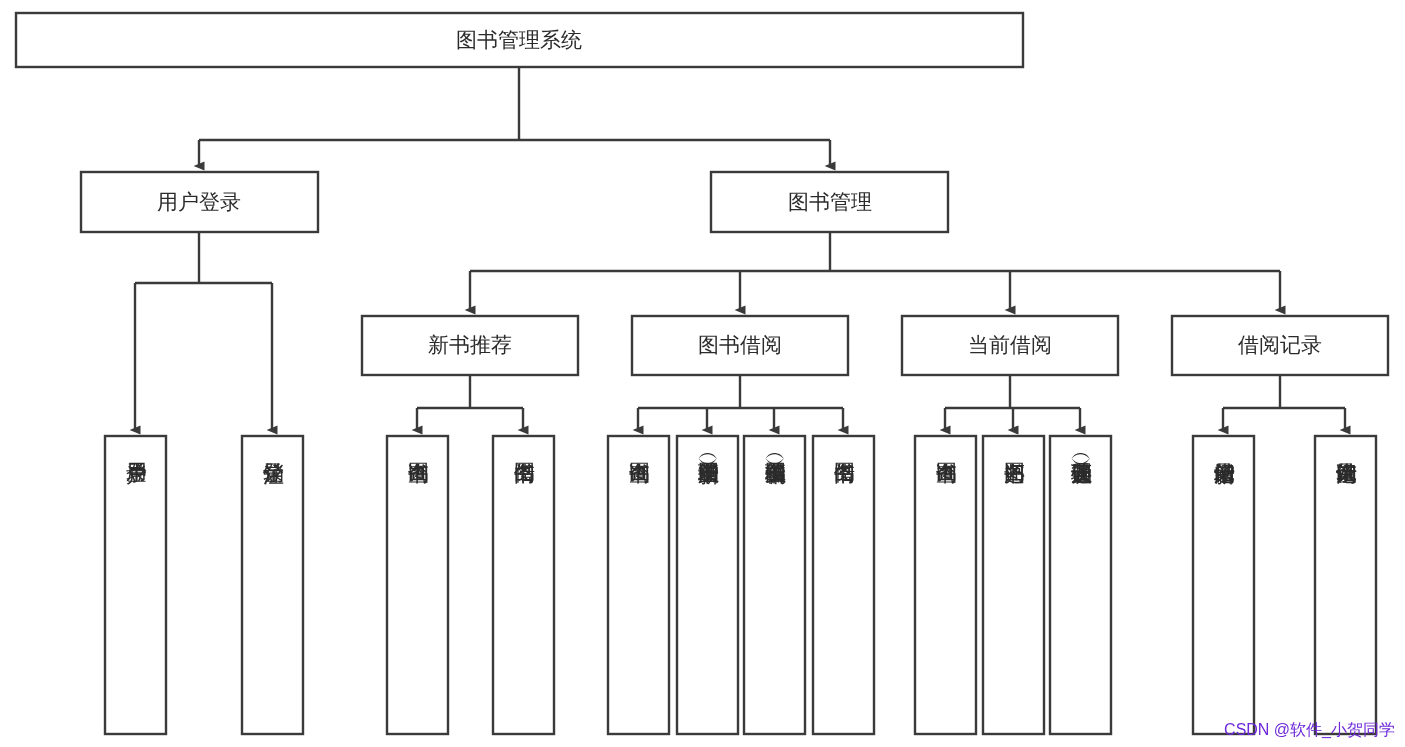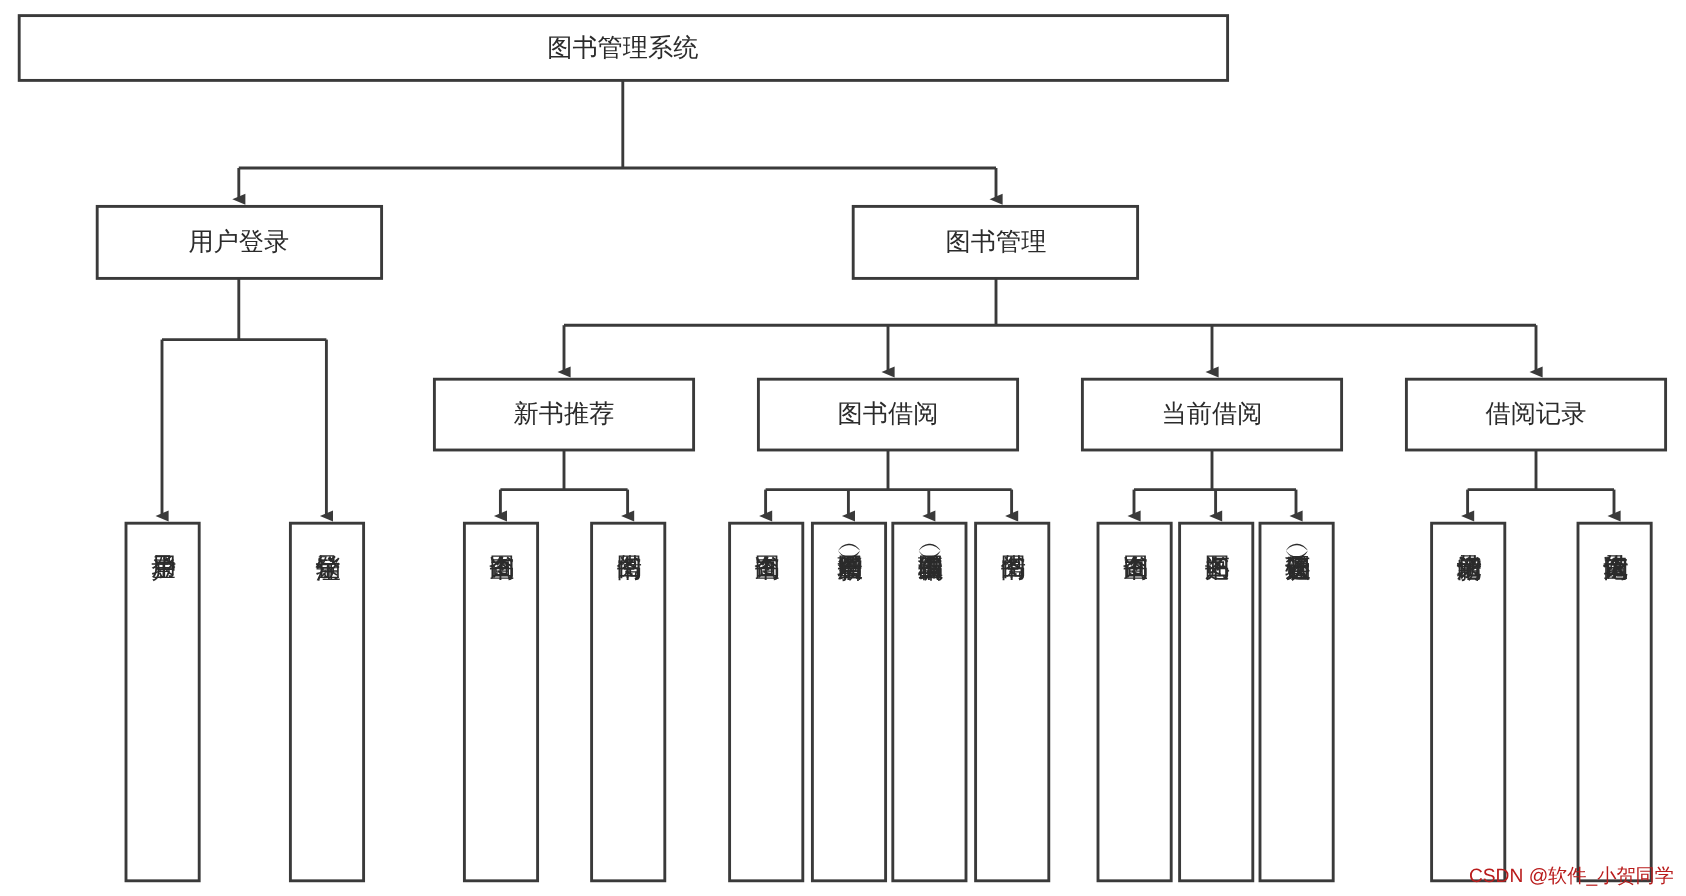--- a/index.html
+++ b/index.html
@@ -16,21 +16,21 @@
   .leaf-label{
     font-family:"Liberation Sans","DejaVu Sans",sans-serif;
     fill:#2b2b2b;font-size:21px;text-anchor:middle;dominant-baseline:middle;
     writing-mode:vertical-rl;
   }
   .edge{stroke:#3a3a3a;stroke-width:2.4;fill:none;}
   .arrow-head{fill:#3a3a3a;stroke:none;}
   .watermark{
     position:absolute;right:10px;bottom:6px;
     font-family:"Liberation Sans","DejaVu Sans",sans-serif;
-    font-size:16px;color:#b91c1c;white-space:nowrap;user-select:none;
+    font-size:16px;color:#6d28d9;white-space:nowrap;user-select:none;
   }
 </style>
 </head>
 <body>
 
 <svg id="canvas" viewBox="0 0 1405 747">
   <defs>
     <marker id="arw" markerWidth="12" markerHeight="12" refX="5.2" refY="6" orient="auto" markerUnits="userSpaceOnUse">
       <path d="M0.6,0.5 L9.8,0.5 L5.2,11.4 Z" class="arrow-head"></path>
     </marker>

